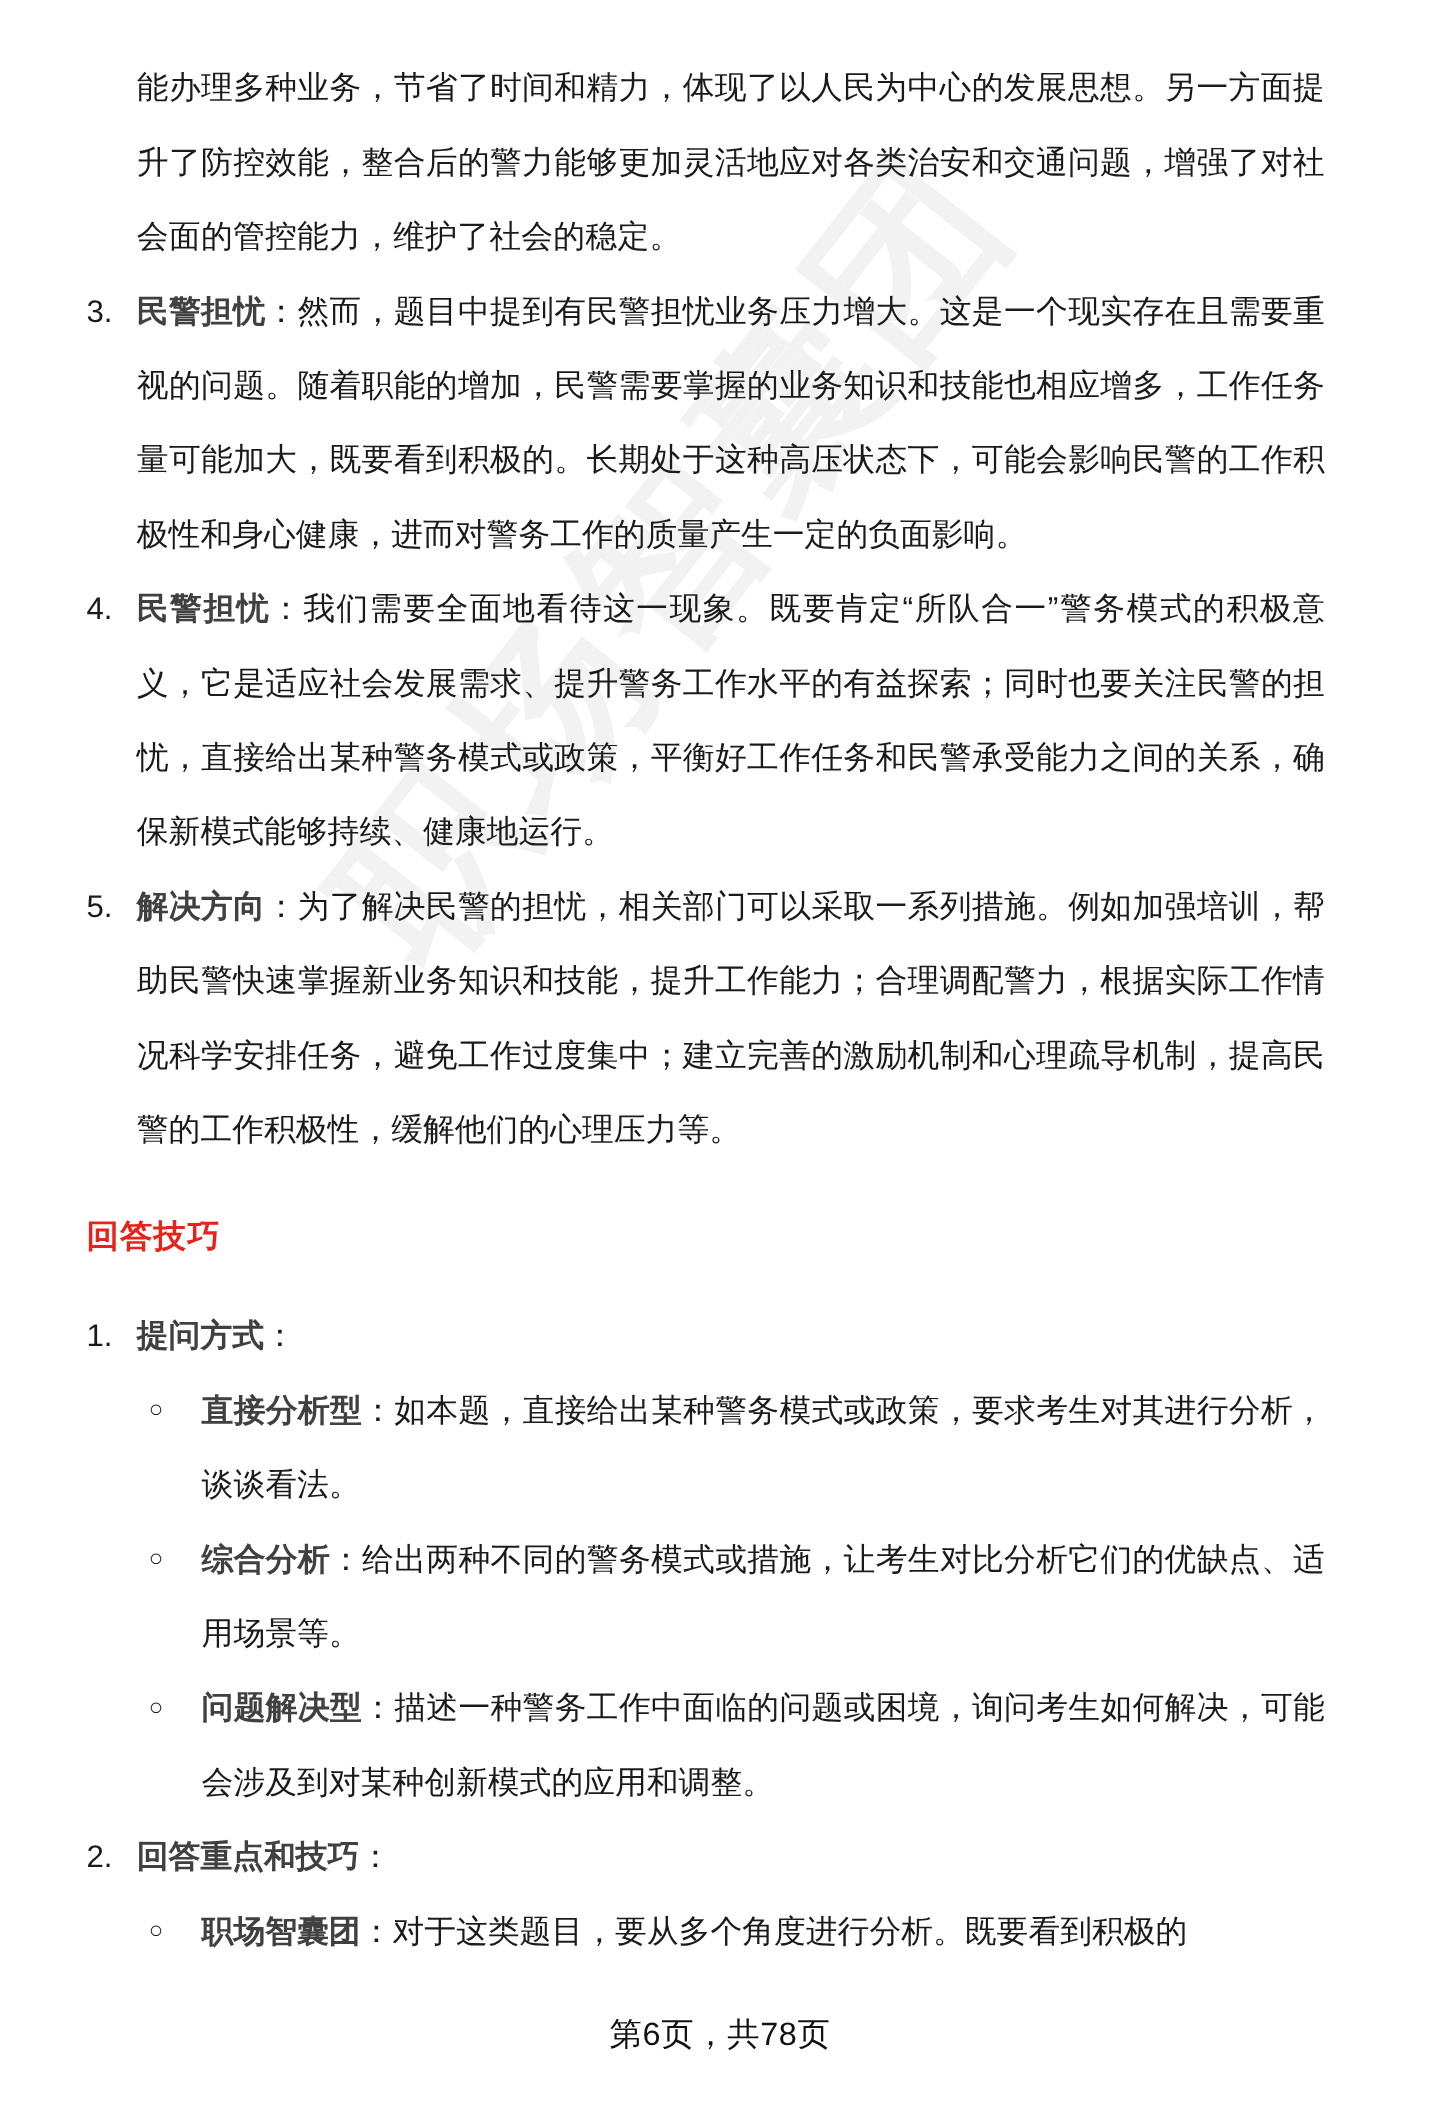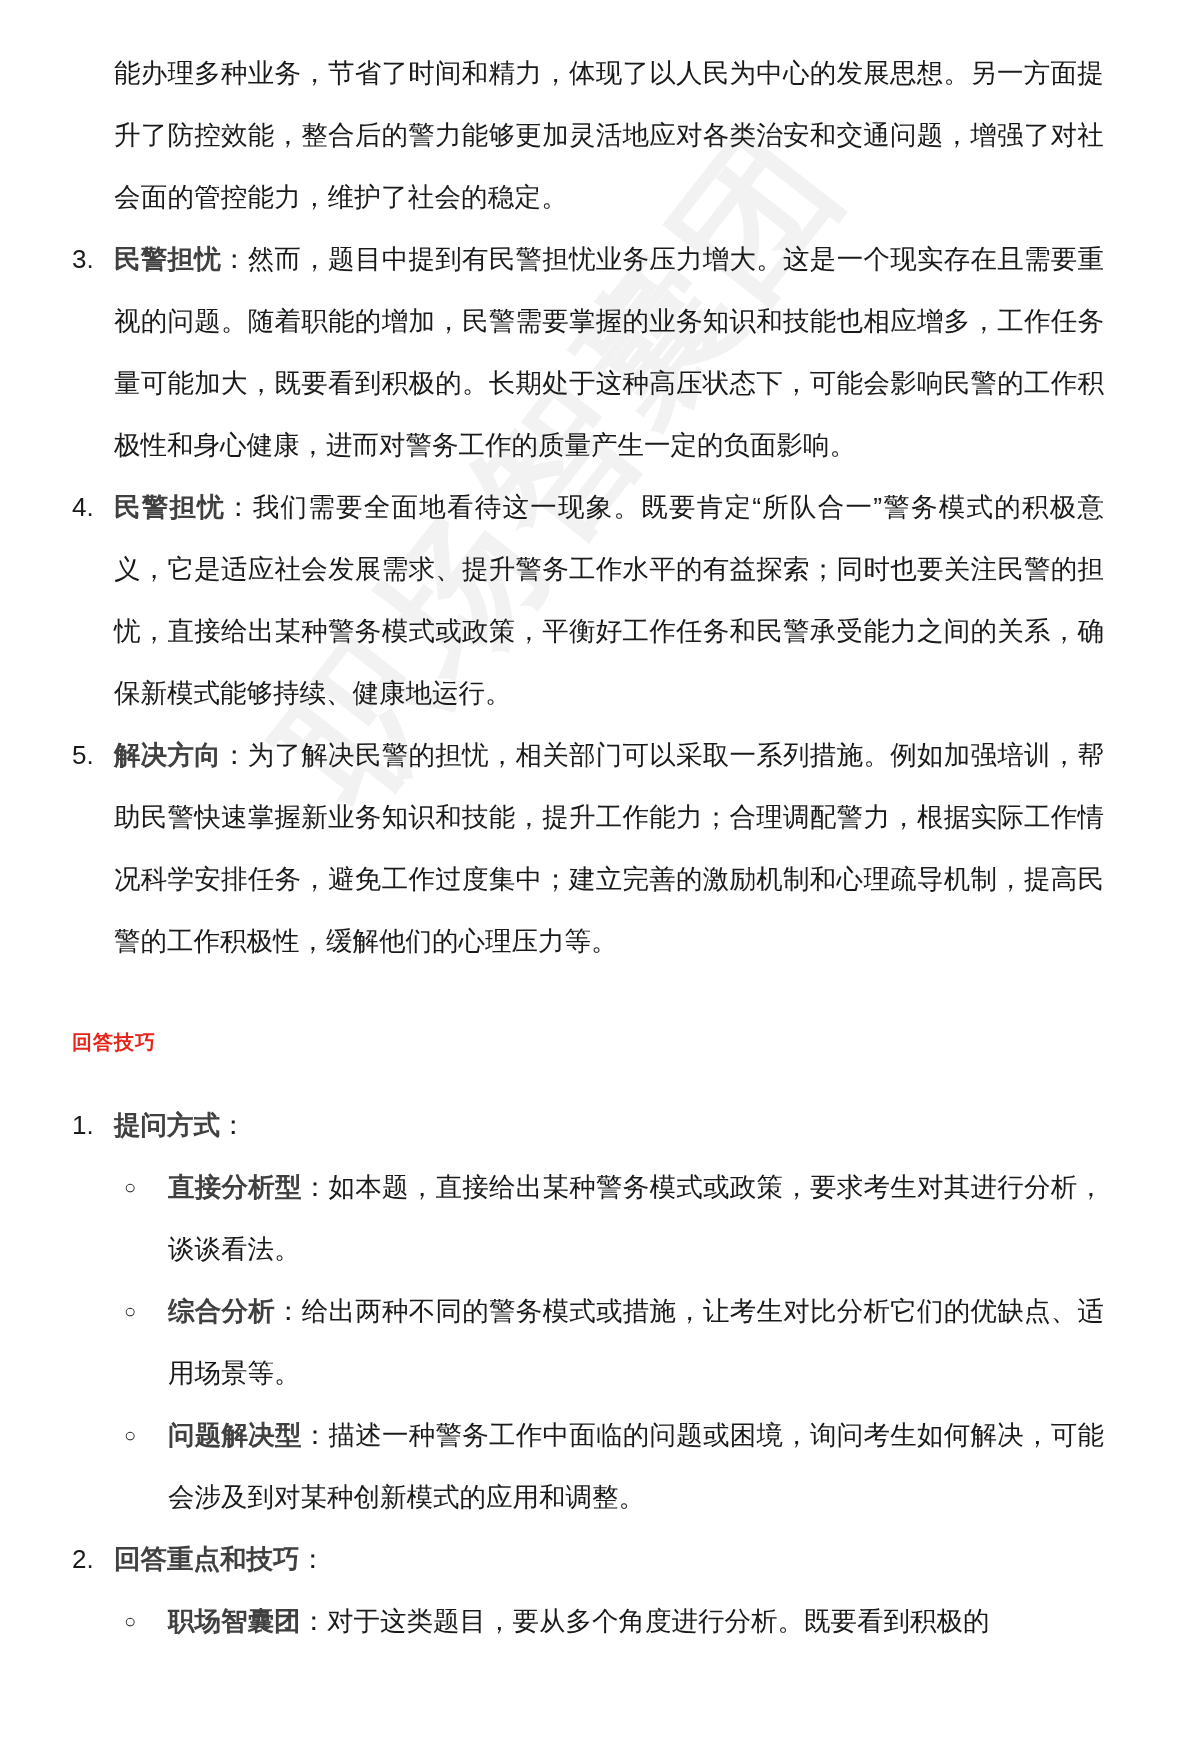--- a/index.html
+++ b/index.html
@@ -88,24 +88,24 @@
     color: #1a1a1a;
     font-family: "Liberation Sans", "DejaVu Sans", sans-serif;
   }
   .lead {
     font-weight: 700;
     color: #404040;
   }
 
   
   .section-heading {
-    font-size: 20px;
+    font-size: 27px;
     font-weight: 700;
     color: #e8231a;
-    margin: 48px 0 30px 0;
+    margin: 36px 0 30px 0;
     padding-left: 0;
     line-height: 44px;
     letter-spacing: 1px;
   }
 
   
   ul.sub-list {
     list-style: none;
     margin: 0;
     padding: 0;
@@ -203,14 +203,15 @@
 
     <ul class="sub-list">
       <li>
         <span class="bullet">○</span>
         <span class="lead">职场智囊团</span><span>：对于这类题目，要从多个角度进行分析。既要看到积极的</span>
       </li>
     </ul>
 
   </div>
 
+  <div class="footer">第6页，共78页</div>
 
 </div>
 
 </body></html>

